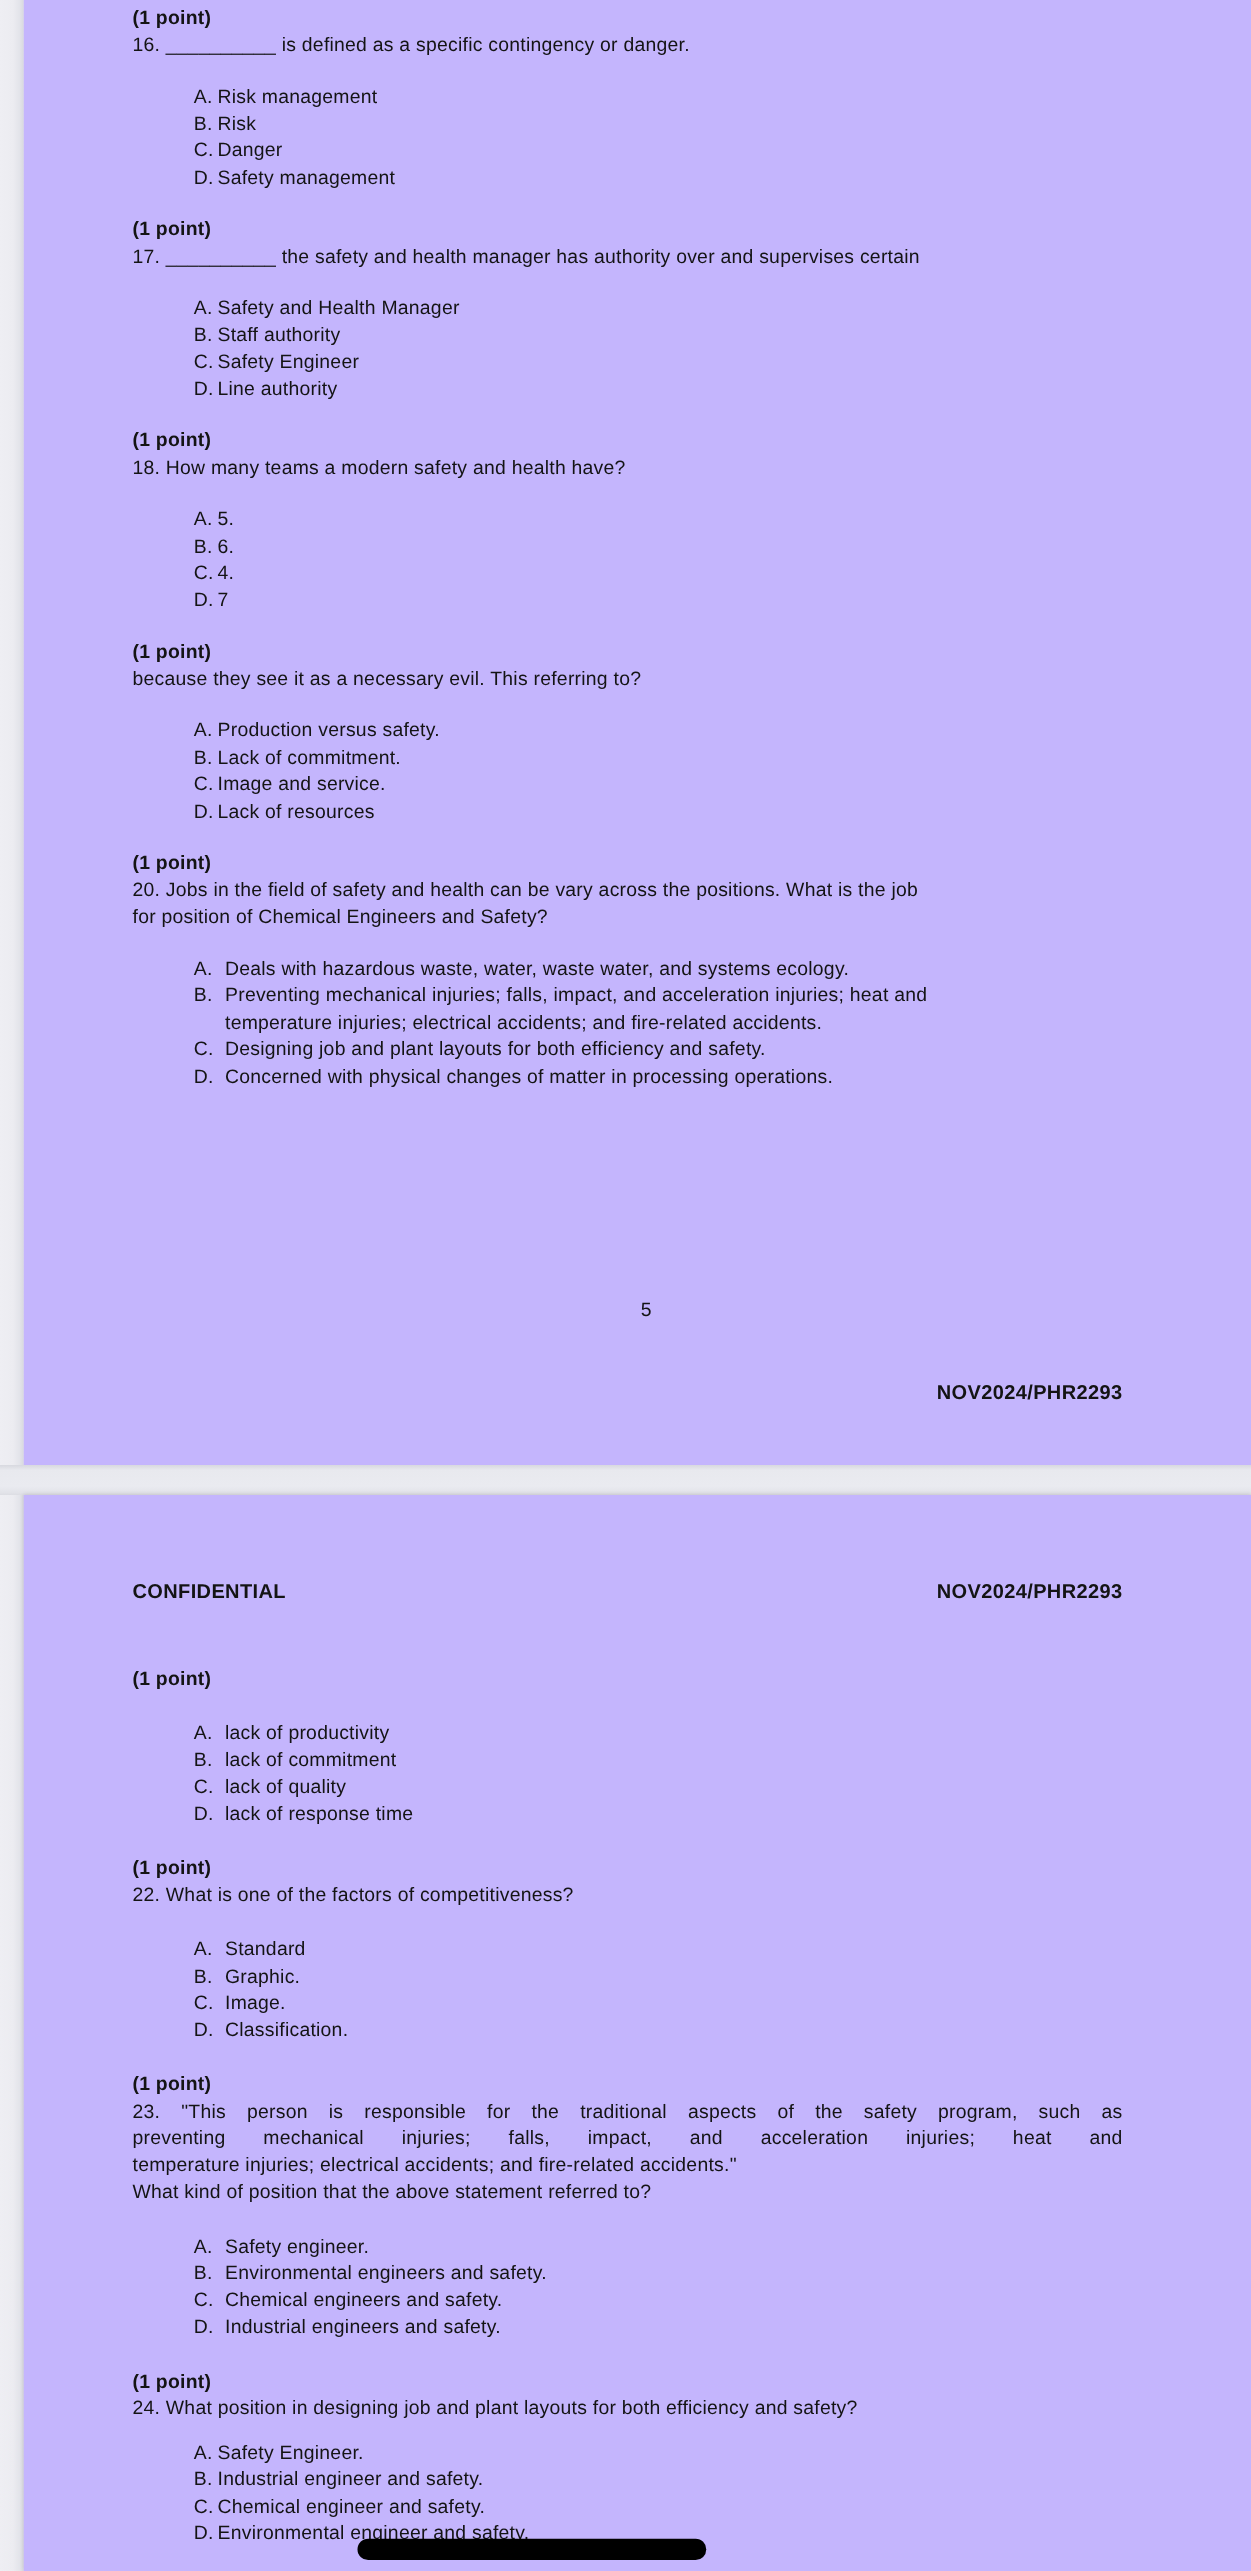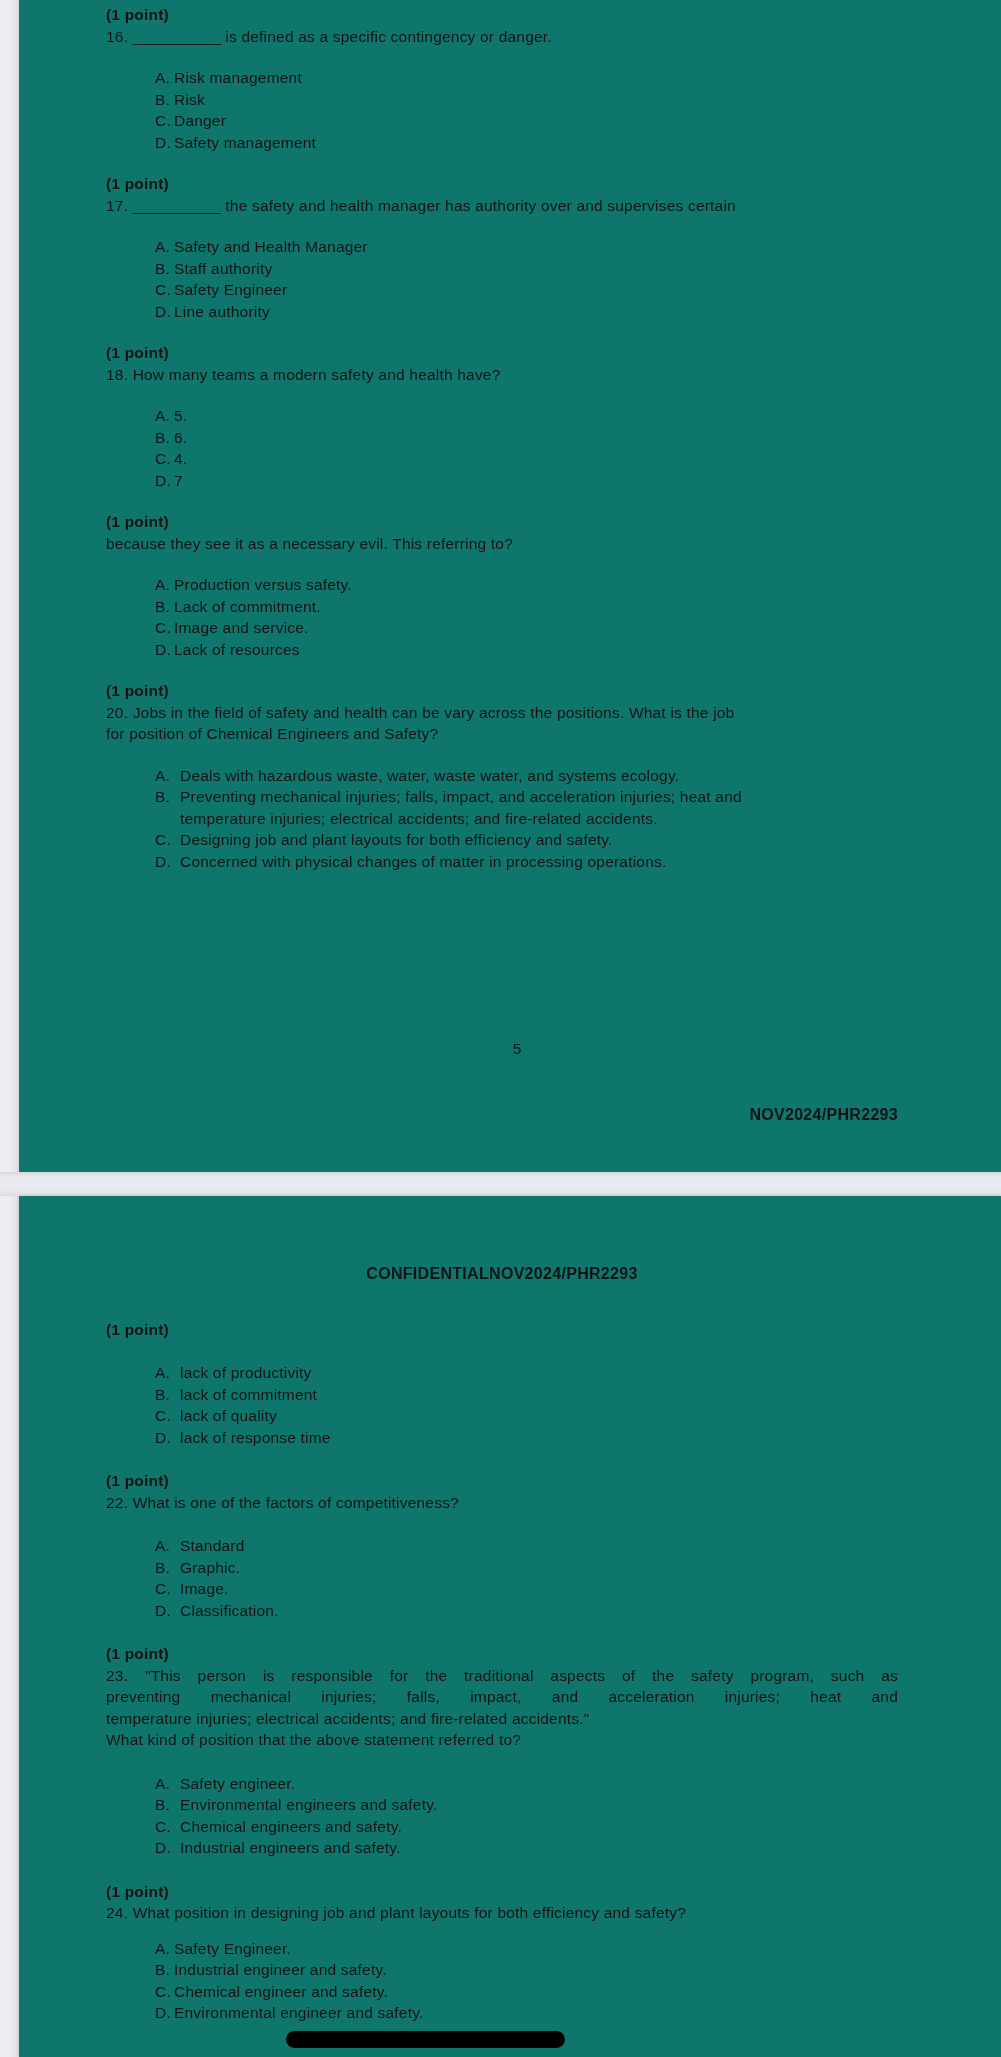--- a/index.html
+++ b/index.html
@@ -9,35 +9,35 @@
     background:#ececf1;
     font-family:"Liberation Sans","DejaVu Sans",sans-serif;
     color:#141414;
     -webkit-font-smoothing:antialiased;
   }
   .rail {
     position:absolute; left:0; top:0; width:19px; height:2057px;
     background:linear-gradient(90deg,#eeeef3 0%,#ececf1 55%,#e3e4ea 82%,#d8d9de 100%);
   }
   .page {
-    position:absolute; left:19px; width:982px; background:#0f766e; overflow:hidden;
+    position:absolute; left:19px; width:982px; background:#c4b5fd; overflow:hidden;
   }
   .page1 { top:0; height:1172px; }
   .page2 { top:1196px; height:861px; box-shadow:0 -1px 3px rgba(0,0,0,0.10); }
   .gap {
     position:absolute; left:0; top:1172px; width:1001px; height:24px;
     background:linear-gradient(180deg,#d7d8df 0px,#e8e9ee 4px,#eaebf0 17px,#e2e3e9 22px,#dcdde3 24px);
   }
   .content {
     margin-left:87px; width:792px;
     font-size:15.5px; line-height:21.5px; letter-spacing:0.2px;
   }
   .page1 .content { padding-top:4px; }
   .page2 .content { padding-top:67px; }
-  .p2head { display:flex; justify-content:center; margin-bottom:34px; }
+  .p2head { display:flex; justify-content:space-between; margin-bottom:48px; }
   .bold { font-weight:bold; }
   .q { margin-top:20px; }
   .q:first-child { margin-top:0; }
   .page2 .q { margin-top:22px; }
   .page2 .q-first { margin-top:0; }
   .opts { margin-top:20px; padding-left:49px; }
   .page2 .opts { margin-top:22px; }
   .page2 .q24 .opts { margin-top:14px; }
   .orow { display:flex; align-items:flex-start; }
   .ol { flex:none; width:19px; }

